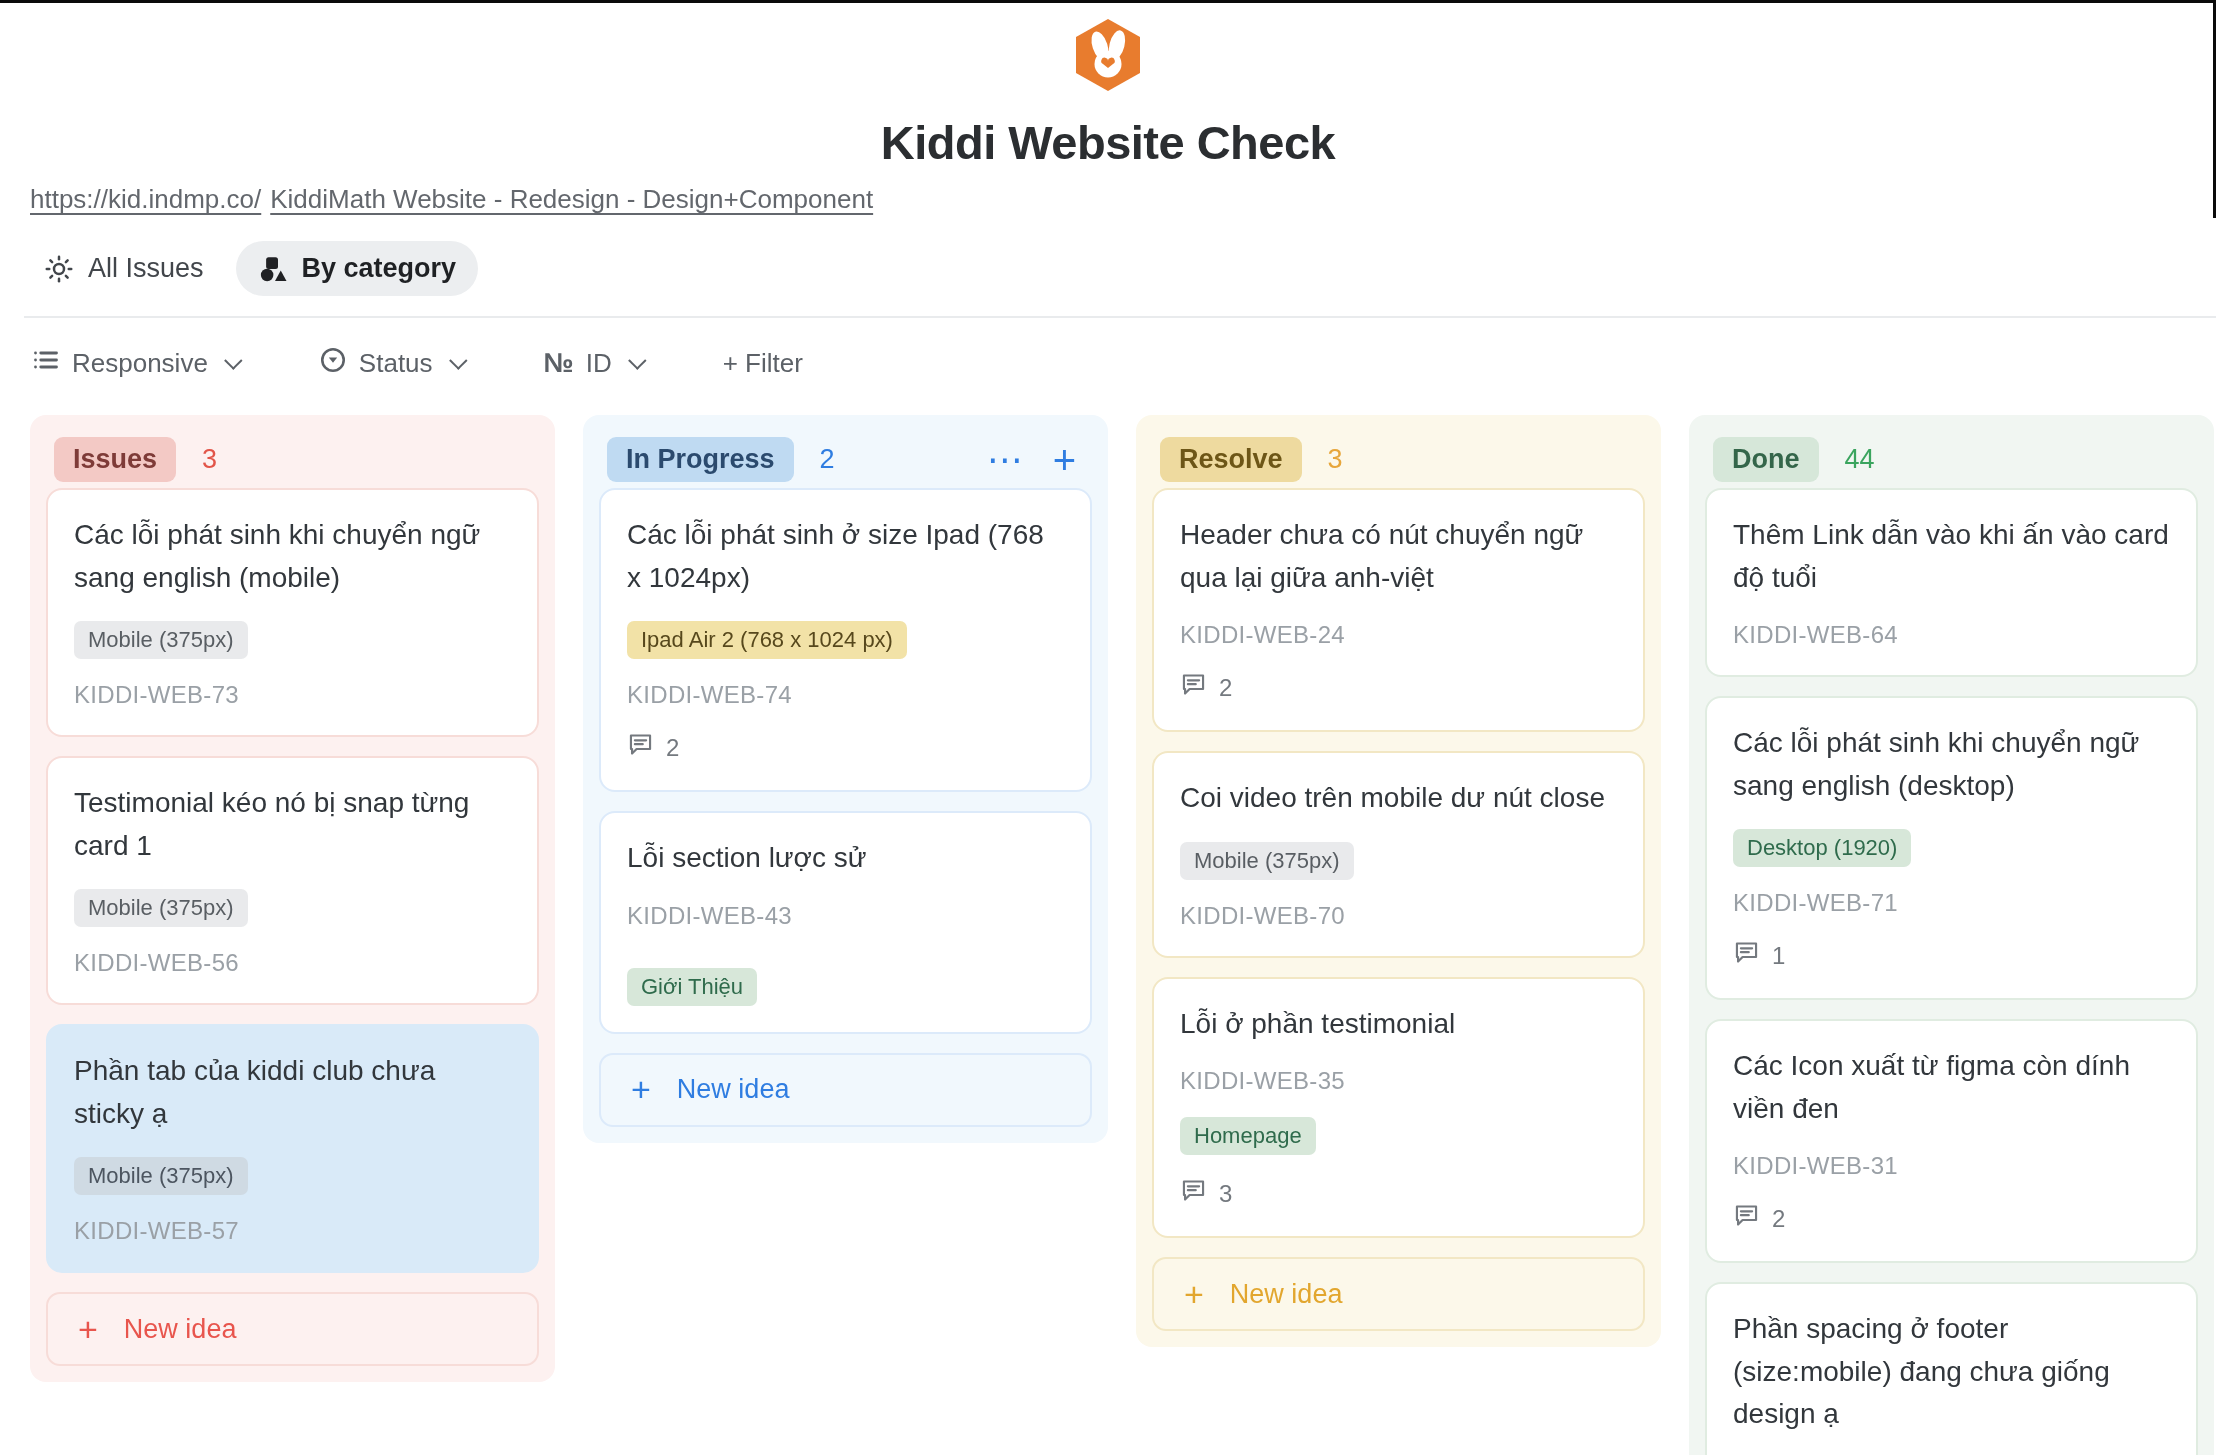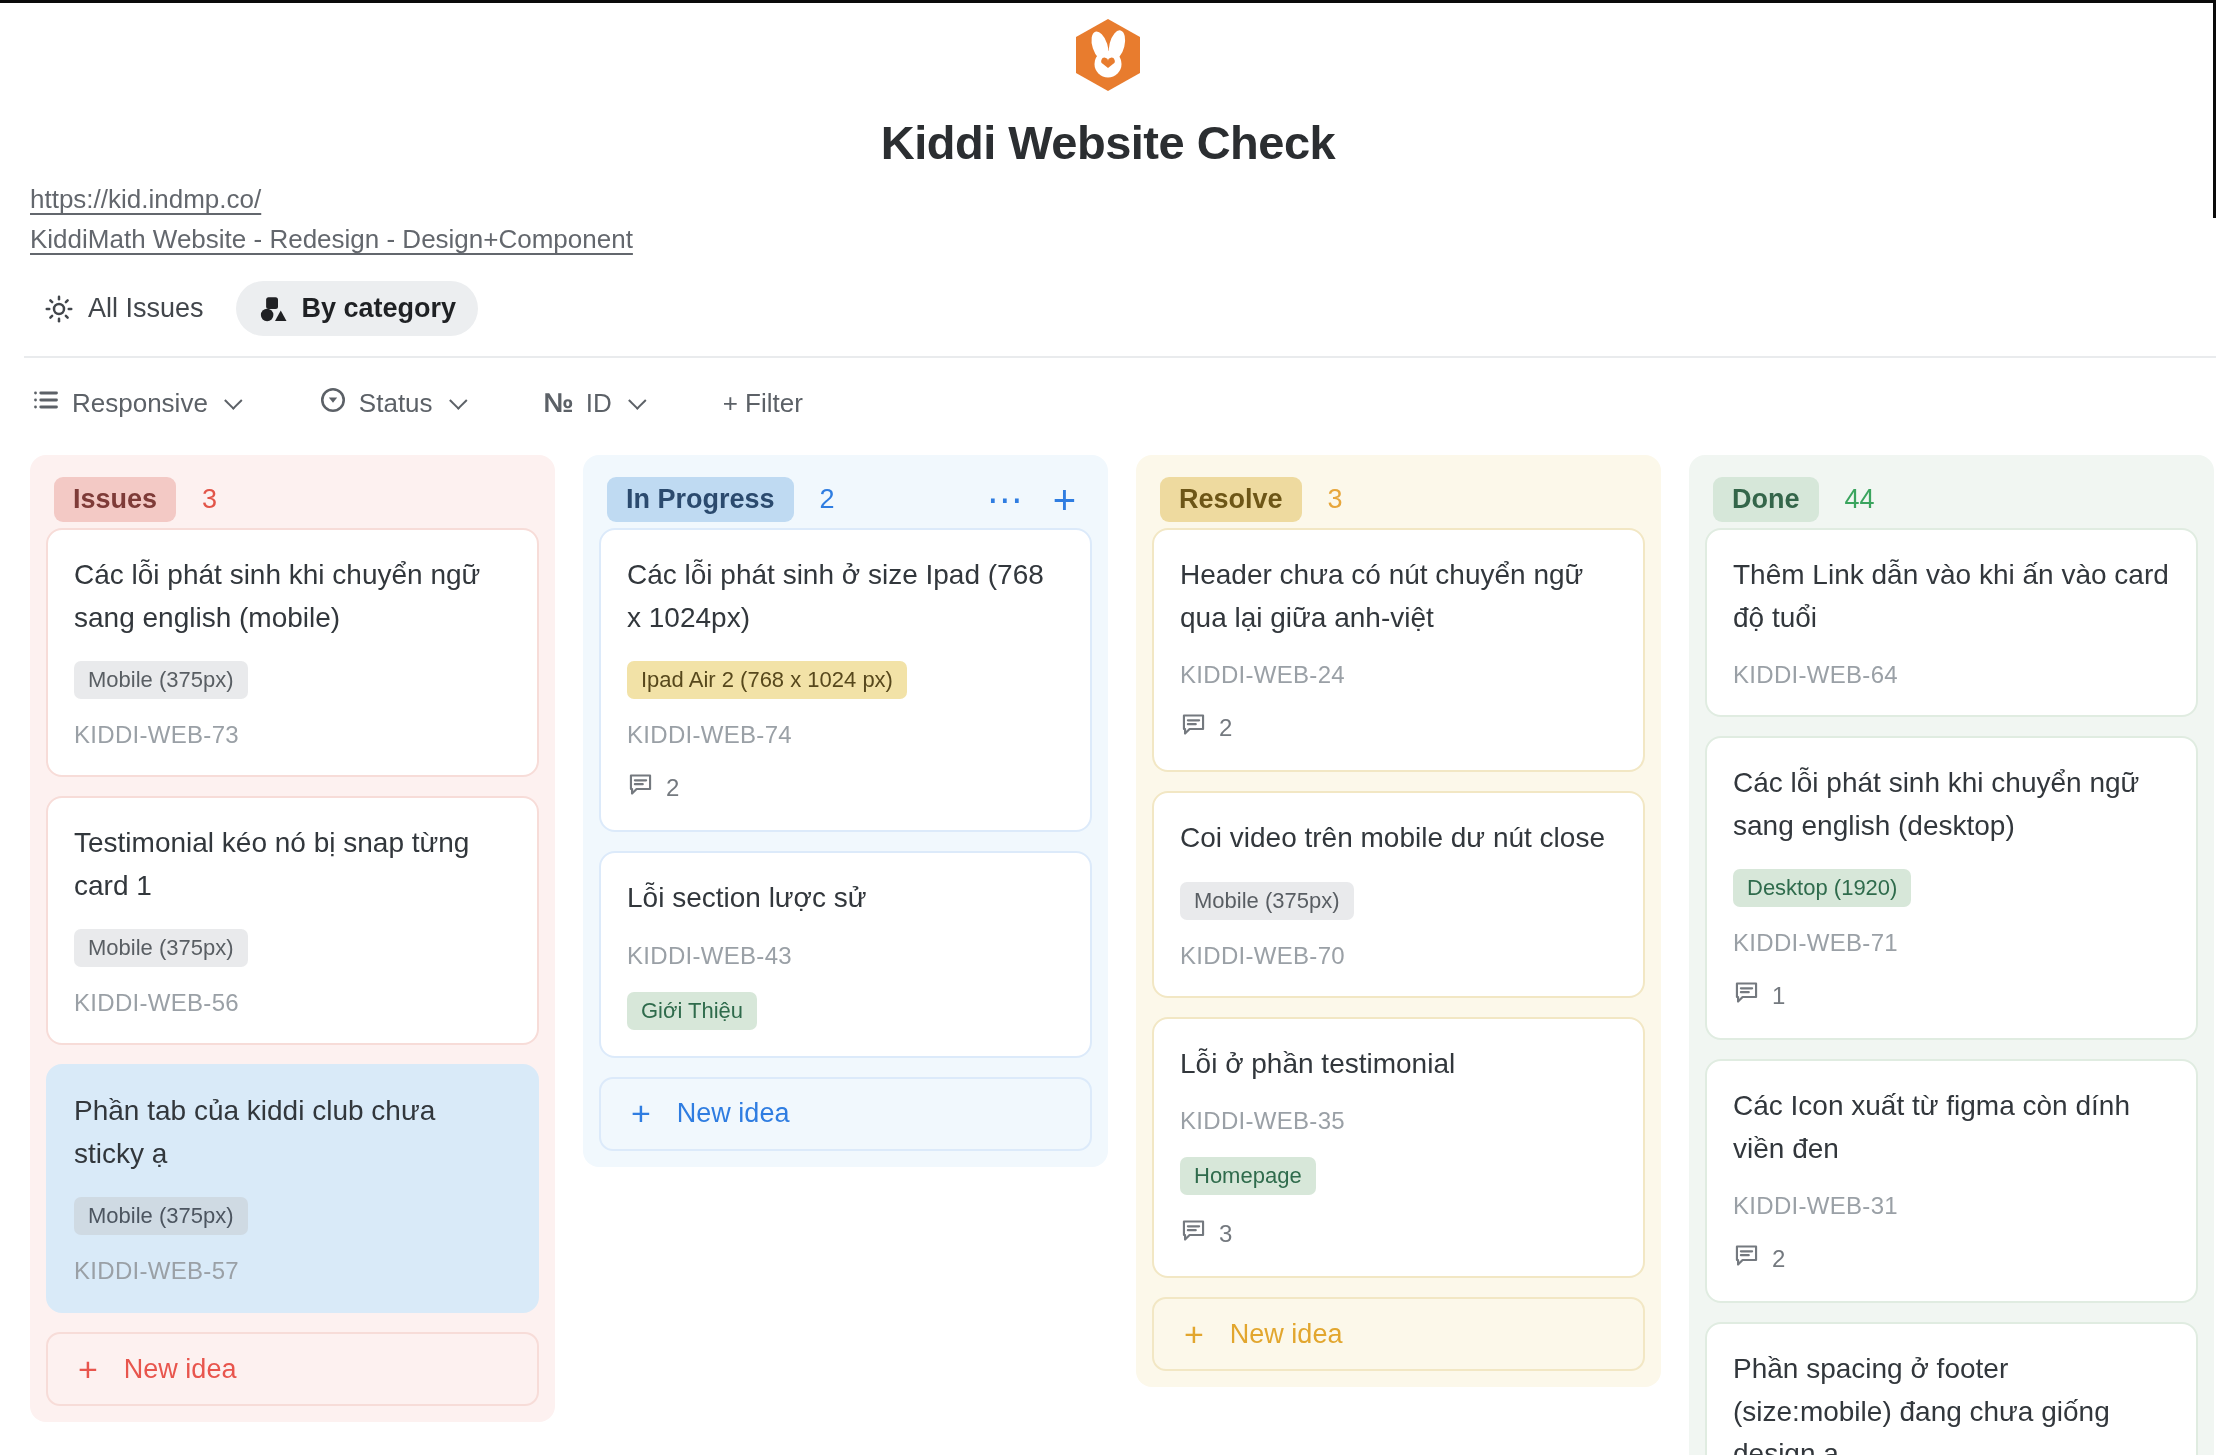--- a/index.html
+++ b/index.html
@@ -6,21 +6,21 @@
   html,body { width:2216px; height:1455px; overflow:hidden; background:#ffffff;
     font-family:"Liberation Sans","DejaVu Sans",sans-serif; color:#3c4043; }
   body { border-top:3px solid #0b0b0b; position:relative; }
   .edge-right { position:absolute; top:0; right:0; width:3px; height:215px; background:#0b0b0b; }
 
   
   .header { padding:14px 30px 0 30px; }
   .title-row { display:flex; align-items:center; gap:22px;flex-direction:column; }
   .logo { width:76px; height:76px; flex:0 0 auto; }
   .page-title { font-size:47px; font-weight:700; color:#2b2e31; letter-spacing:-0.5px; }
-  .links { margin-top:14px; display:flex; flex-direction:column; gap:9px; }
+  .links { margin-top:14px; display:flex; flex-direction:row; gap:9px; }
   .links a { font-size:26px; color:#63676d; text-decoration:underline; text-underline-offset:5px; text-decoration-thickness:1.5px; cursor:pointer; width:max-content; }
 
   
   .tabs { display:flex; align-items:center; gap:10px; margin:26px 0 0 22px; }
   .tab { display:flex; align-items:center; gap:14px; font-size:27px; color:#42464b; padding:12px 22px; border-radius:34px; cursor:pointer; }
   .tab.active { background:#eceef0; color:#1f2124; font-weight:700; }
   .tab .ticon { display:flex; }
   .divider { height:2px; background:#e9ebed; margin:20px 0 0 24px; }
 
   
@@ -202,21 +202,21 @@
                 <line x1="7" y1="8.3" x2="17" y2="8.3"></line>
                 <line x1="7" y1="11.7" x2="14" y2="11.7"></line>
               </svg></span>
             <span>2</span>
           </div>
         </div>
         <div class="card">
           <div class="card-row card-title">Lỗi section lược sử</div>
           <div class="card-row issue-id">KIDDI-WEB-43</div>
           <div class="card-row tagrow">
-            <span class="tag" style="background: rgb(215, 231, 217); color: rgb(47, 107, 76);">Giới Thiệu</span>
+            <span class="tag" style="background: rgb(215, 231, 217); color: rgb(47, 107, 76); margin-top: 16px;">Giới Thiệu</span>
           </div>
         </div>
       </div>
       <div class="new-idea">
         <span class="ni-plus">+</span>
         <span>New idea</span>
       </div>
     </div>
     <div class="column" style="--col-bg: #fcf8ea; --badge-bg: #eeda9f; --badge-text: #6d5617; --count: #e7a63b; --card-border: #f2e7c4; --accent: #e2a62e;">
       <div class="col-head">

